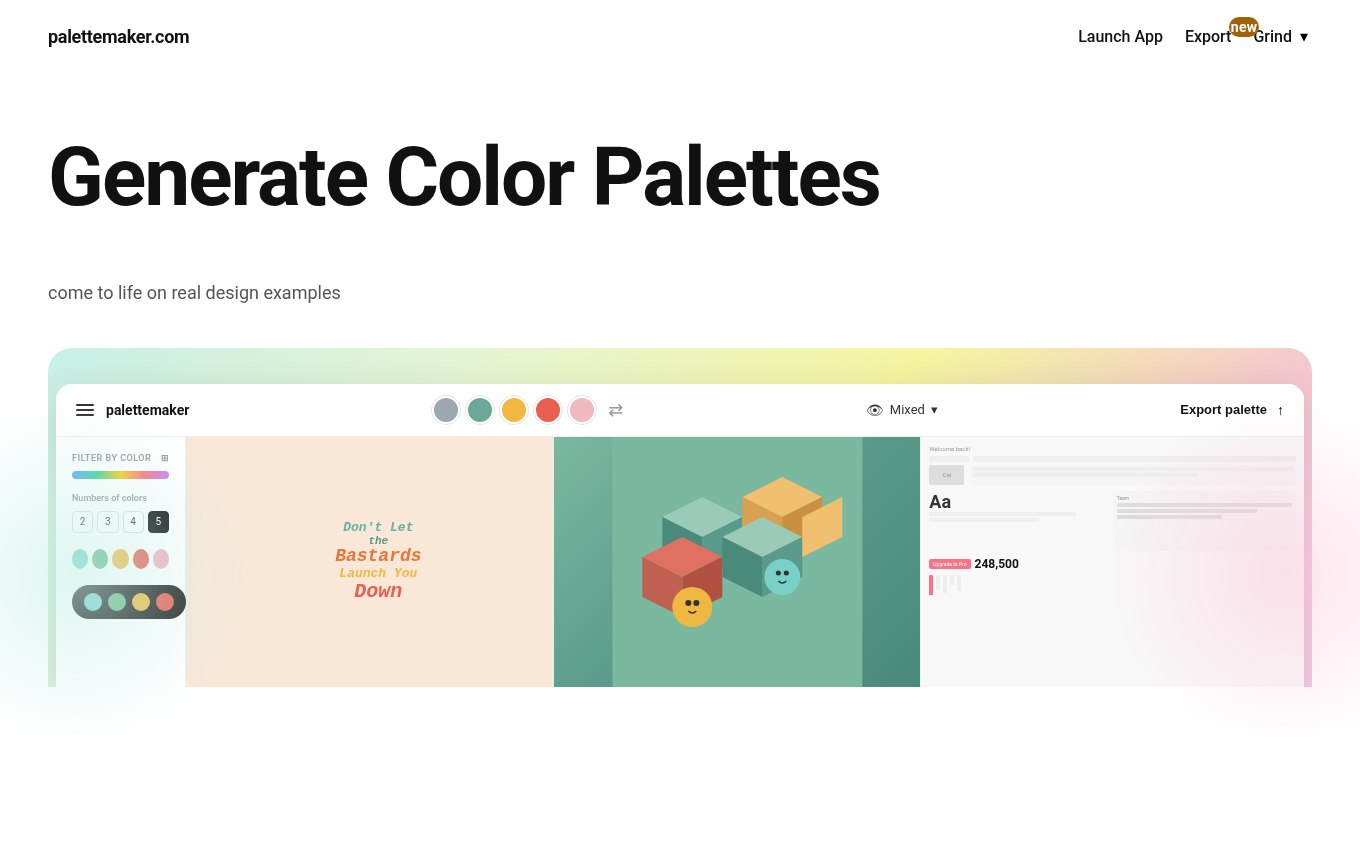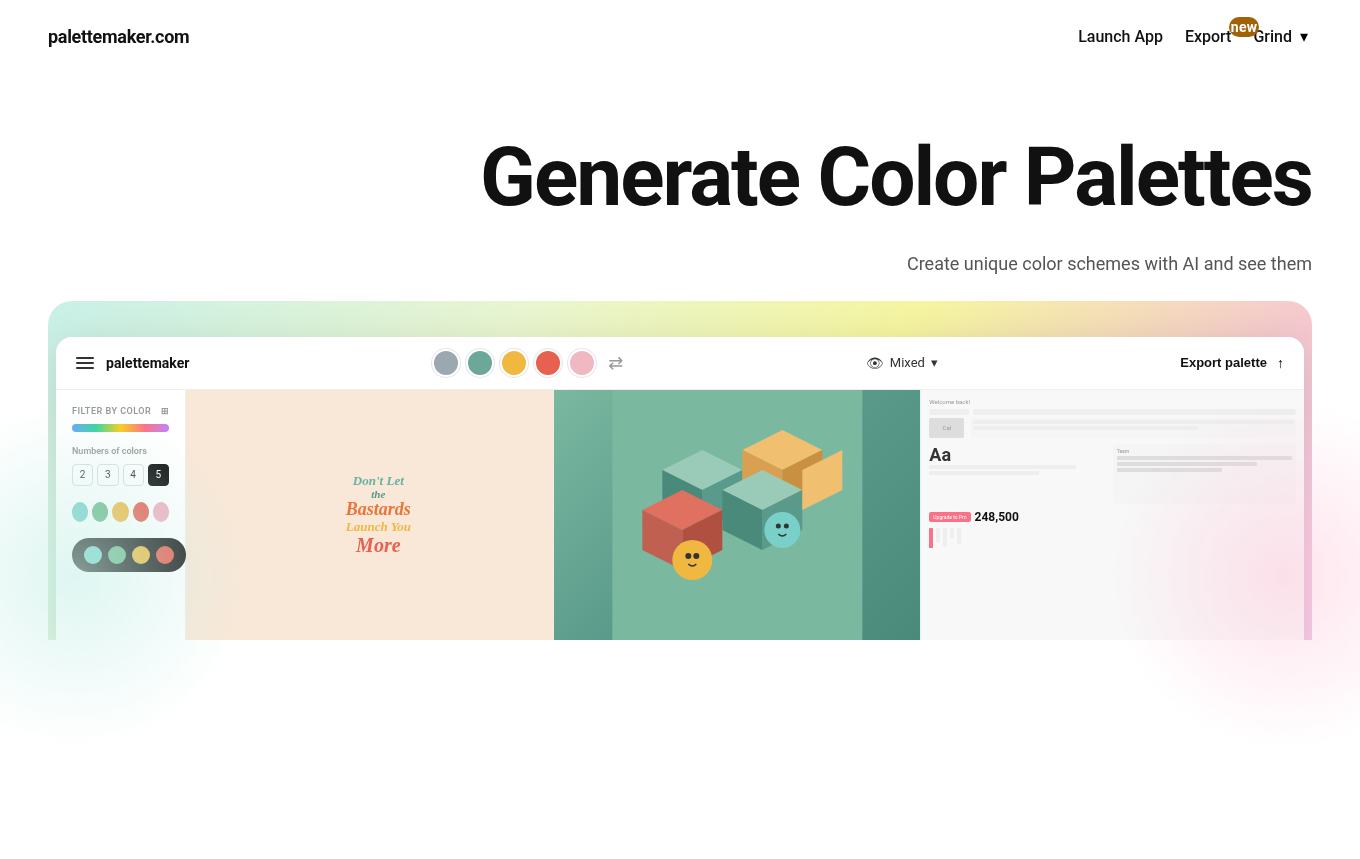--- a/index.html
+++ b/index.html
@@ -91,23 +91,23 @@
       height: 16px;
       display: inline-flex;
       align-items: center;
       justify-content: center;
     }
 
     
     .hero {
       display: flex;
       flex-direction: column;
-      align-items: flex-end;
+      align-items: flex-start;
       text-align: center;
-      padding: 60px 48px 22px;
+      padding: 60px 48px 40px;
     }
 
     .hero-title {
       font-size: 82px;
       font-weight: 700;
       color: #111;
       line-height: 1.1;
       letter-spacing: -2px;
       max-width: 900px;
     }
@@ -473,21 +473,22 @@
       <span class="chevron-icon">▾</span>
     </div>
   </div>
 </nav>
 
 <section class="hero">
   <h1 class="hero-title">
     <span>Generate Color Palettes</span><br>
   </h1>
   <p class="hero-subtitle">
-    <span>Create unique color schemes with AI and see them</span><br>
+    <br>
+    <span>come to life on real design examples</span>
   </p>
 </section>
 
 <div class="preview-section">
   <div class="app-mockup">
 
     <div class="app-topbar">
       <div class="app-topbar-left">
         <div class="hamburger-icon">
           <span></span>
@@ -545,26 +546,26 @@
           <div class="dark-pill-dot" style="background:#6bb888"></div>
           <div class="dark-pill-dot" style="background:#f0b840"></div>
           <div class="dark-pill-dot" style="background:#e86050"></div>
         </div>
       </div>
 
       <div class="image-panels">
 
         <div class="image-panel">
           <div class="panel-placeholder panel-typography">
-            <div style="color:#e8763a; font-size:20px; font-style:italic; font-weight:900; line-height:1.1; font-family:Liberation Serif, serif; text-align:center;margin-left:18px;">
+            <div style="color:#e8763a; font-size:20px; font-style:italic; font-weight:900; line-height:1.1; font-family:Liberation Mono, monospace; text-align:center;margin-left:18px;">
               <div style="color:#6ab0a0; font-size:13px;">Don't Let</div>
               <div style="font-size:11px; color:#5a9888;">the</div>
               <div style="font-size:18px; color:#e8763a;">Bastards</div>
               <div style="font-size:13px; color:#f0b840;">Launch You</div>
-              <div style="font-size:20px; color:#e86050; font-style:italic;">More</div>
+              <div style="font-size:20px; color:#e86050; font-style:italic;">Down</div>
             </div>
           </div>
         </div>
 
         <div class="image-panel panel-iso">
           <svg class="iso-pattern" viewBox="0 0 250 250" xmlns="http://www.w3.org/2000/svg">
 
             <rect width="250" height="250" fill="#7ab8a0"></rect>
 
             <polygon points="50,80 90,60 130,80 90,100" fill="#9acab8"></polygon>

